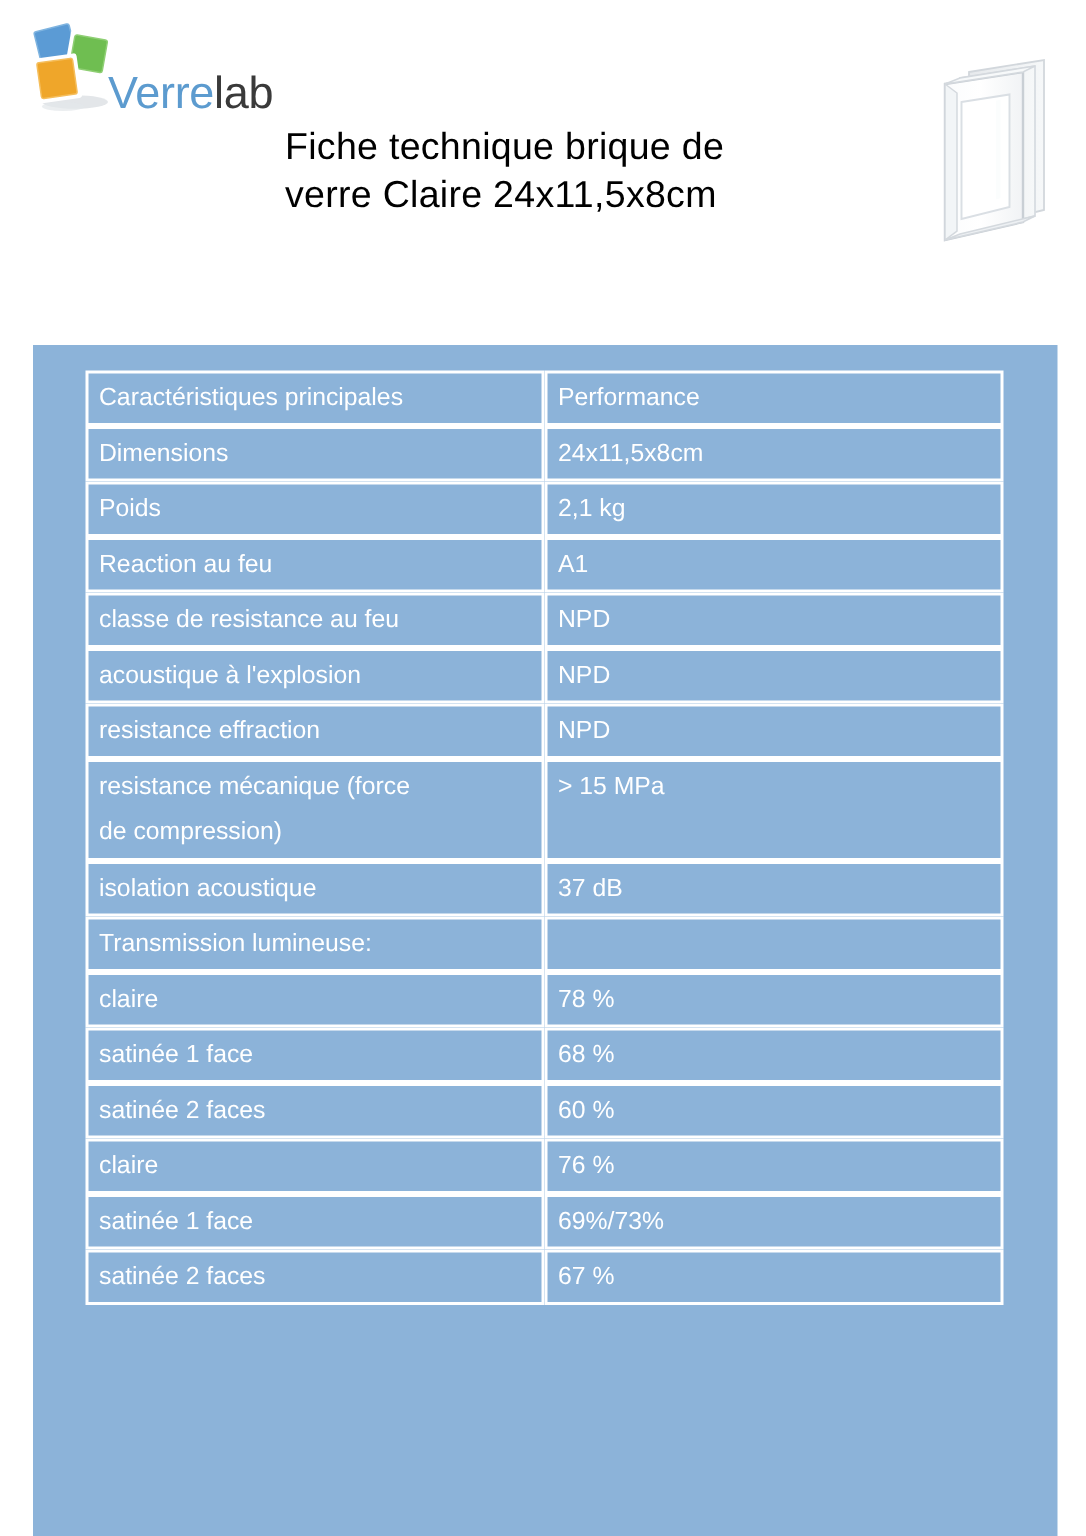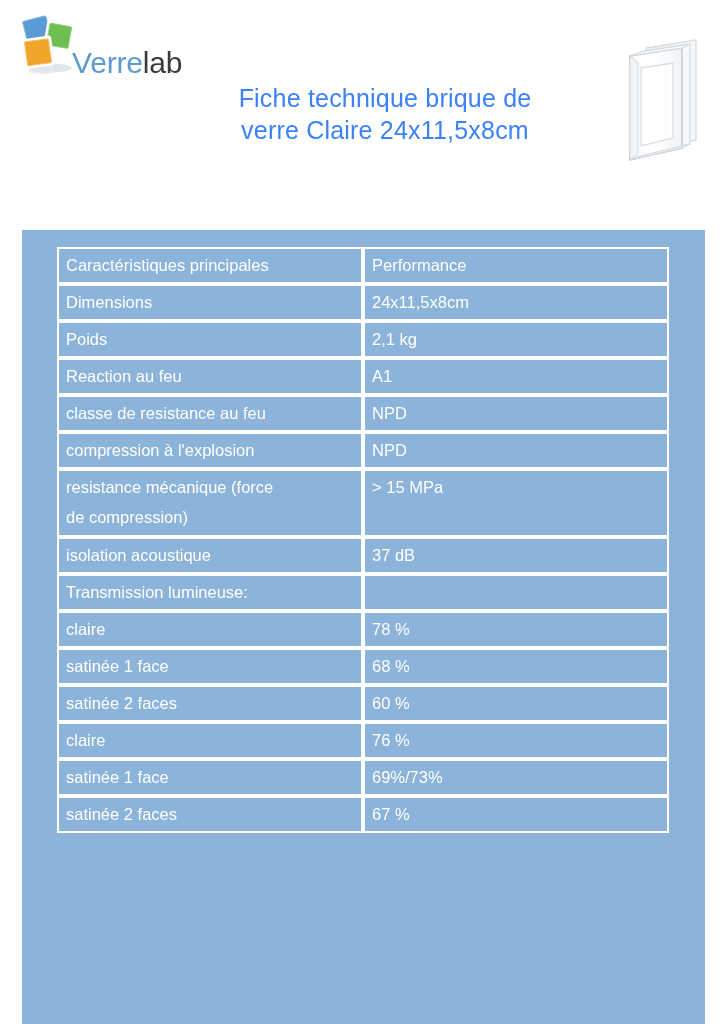--- a/index.html
+++ b/index.html
@@ -52,22 +52,21 @@
     white-space: nowrap;
   }
   .logo-word-a { color: #5C9BCF; font-weight: 400; }
   .logo-word-b { color: #3A3A3A; font-weight: 400; }
 
   .doc-title {
     position: absolute;
     left: 190px;
     top: 82px;
     width: 390px;
-    text-align: center;
-    color: #3b82f6;
+    color: #000000;
     font-size: 25px;
     line-height: 32px;
     font-weight: 400;
     letter-spacing: 0.2px;
   }
 
   .brick-figure {
     position: absolute;
     right: 12px;
     top: 28px;
@@ -238,21 +237,29 @@
           <tr class="row-std">
             <td>
               <span class="cellline">classe de resistance au feu</span>
             </td>
             <td>
               <span class="cellline">NPD</span>
             </td>
           </tr>
           <tr class="row-std">
             <td>
-              <span class="cellline">compression à l'explosion</span>
+              <span class="cellline">acoustique à l'explosion</span>
+            </td>
+            <td>
+              <span class="cellline">NPD</span>
+            </td>
+          </tr>
+          <tr class="row-std">
+            <td>
+              <span class="cellline">resistance effraction</span>
             </td>
             <td>
               <span class="cellline">NPD</span>
             </td>
           </tr>
           <tr class="row-tall">
             <td>
               <span class="cellline">resistance mécanique (force</span>
               <span class="cellline">de compression)</span>
             </td>

